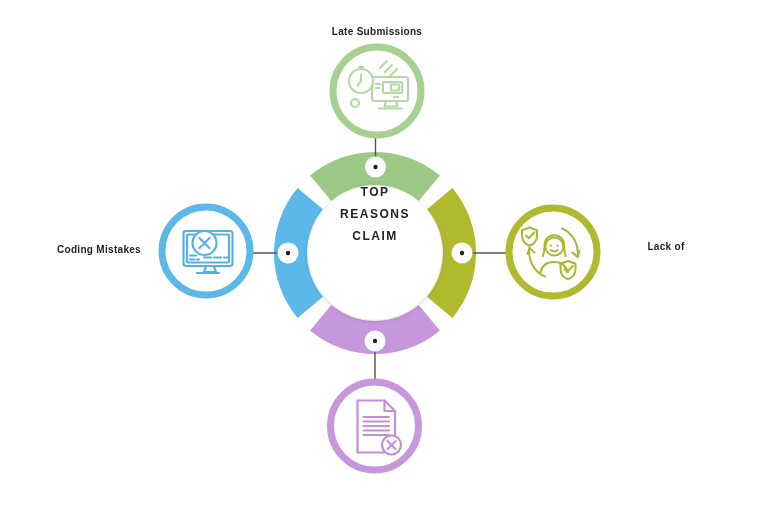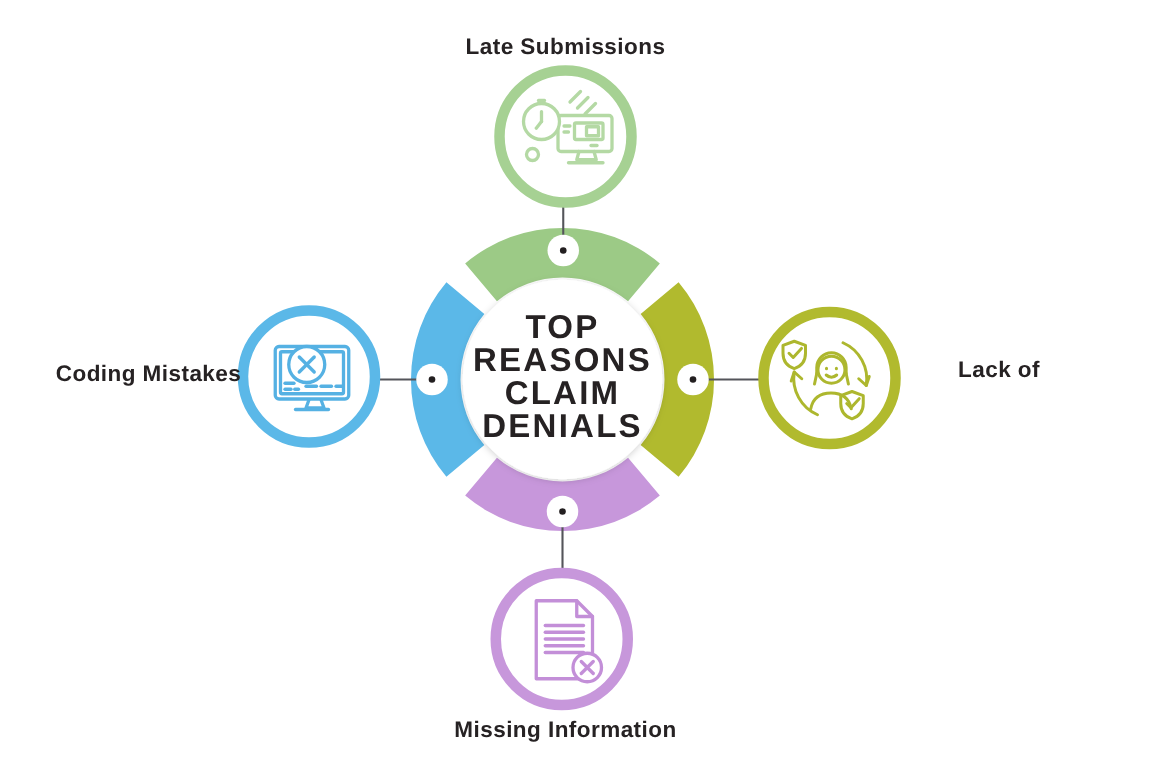--- a/index.html
+++ b/index.html
@@ -3,27 +3,27 @@
 <meta charset="utf-8">
 <title>Top Reasons for Claim Denials</title>
 <style>
   html,body{margin:0;padding:0;background:#ffffff;}
   .stage{
     position:relative;width:768px;height:517px;background:#ffffff;overflow:hidden;
     font-family:"Liberation Sans","DejaVu Sans",sans-serif;
   }
   .stage svg{position:absolute;left:0;top:0;}
   .label{
-    position:absolute;font-weight:bold;color:#262223;font-size:15px;
+    position:absolute;font-weight:bold;color:#262223;font-size:10px;
     letter-spacing:0.3px;text-align:center;line-height:19px;white-space:nowrap;
   }
   .label.two-line{white-space:normal;}
   .center-text{
-    position:absolute;left:285px;top:207px;width:180px;text-align:center;
-    font-weight:bold;font-size:22px;line-height:22px;letter-spacing:1.5px;color:#262223;
+    position:absolute;left:285px;top:181px;width:180px;text-align:center;
+    font-weight:bold;font-size:12px;line-height:22px;letter-spacing:1.5px;color:#262223;
   }
   .center-text div{white-space:nowrap;}
 </style>
 </head>
 <body>
 
 <div class="stage">
 
   <svg width="768" height="517" viewBox="0 0 768 517">
     <defs>
@@ -127,26 +127,24 @@
       <circle cx="391.5" cy="445" r="9.5" fill="#ffffff"></circle>
       <line x1="387.5" y1="441" x2="395.5" y2="449"></line>
       <line x1="395.5" y1="441" x2="387.5" y2="449"></line>
     </g>
   </svg>
 
   <div class="center-text">
     <div>TOP</div>
     <div>REASONS</div>
     <div>CLAIM</div>
-    <div>DENIALS</div>
   </div>
 
   <div class="label" style="left:217px;top:22px;width:320px;">Late Submissions</div>
 
   <div class="label" style="left:19px;top:240px;width:160px;">Coding Mistakes</div>
 
   <div class="label two-line" style="left:564px;top:237px;width:204px;">
     <div>Lack of</div>
   </div>
 
-  <div class="label" style="left:217px;top:477px;width:320px;">Missing Information</div>
 
 </div>
 
 </body></html>

